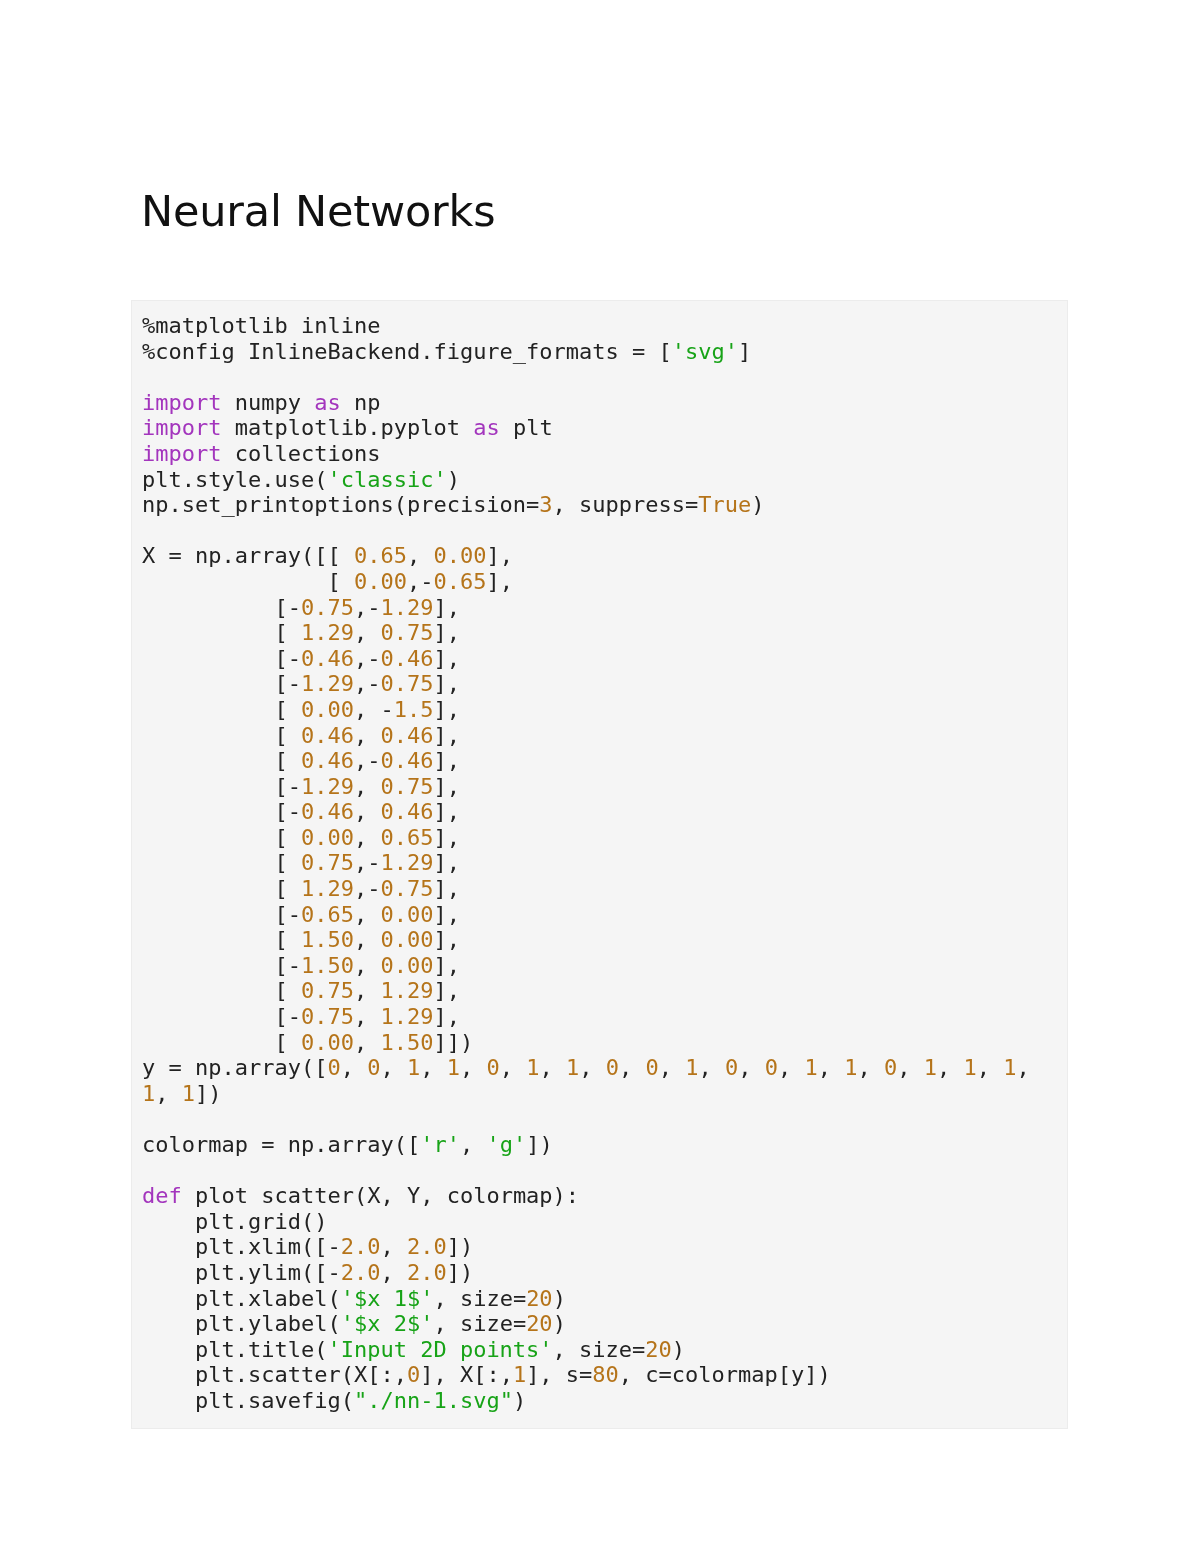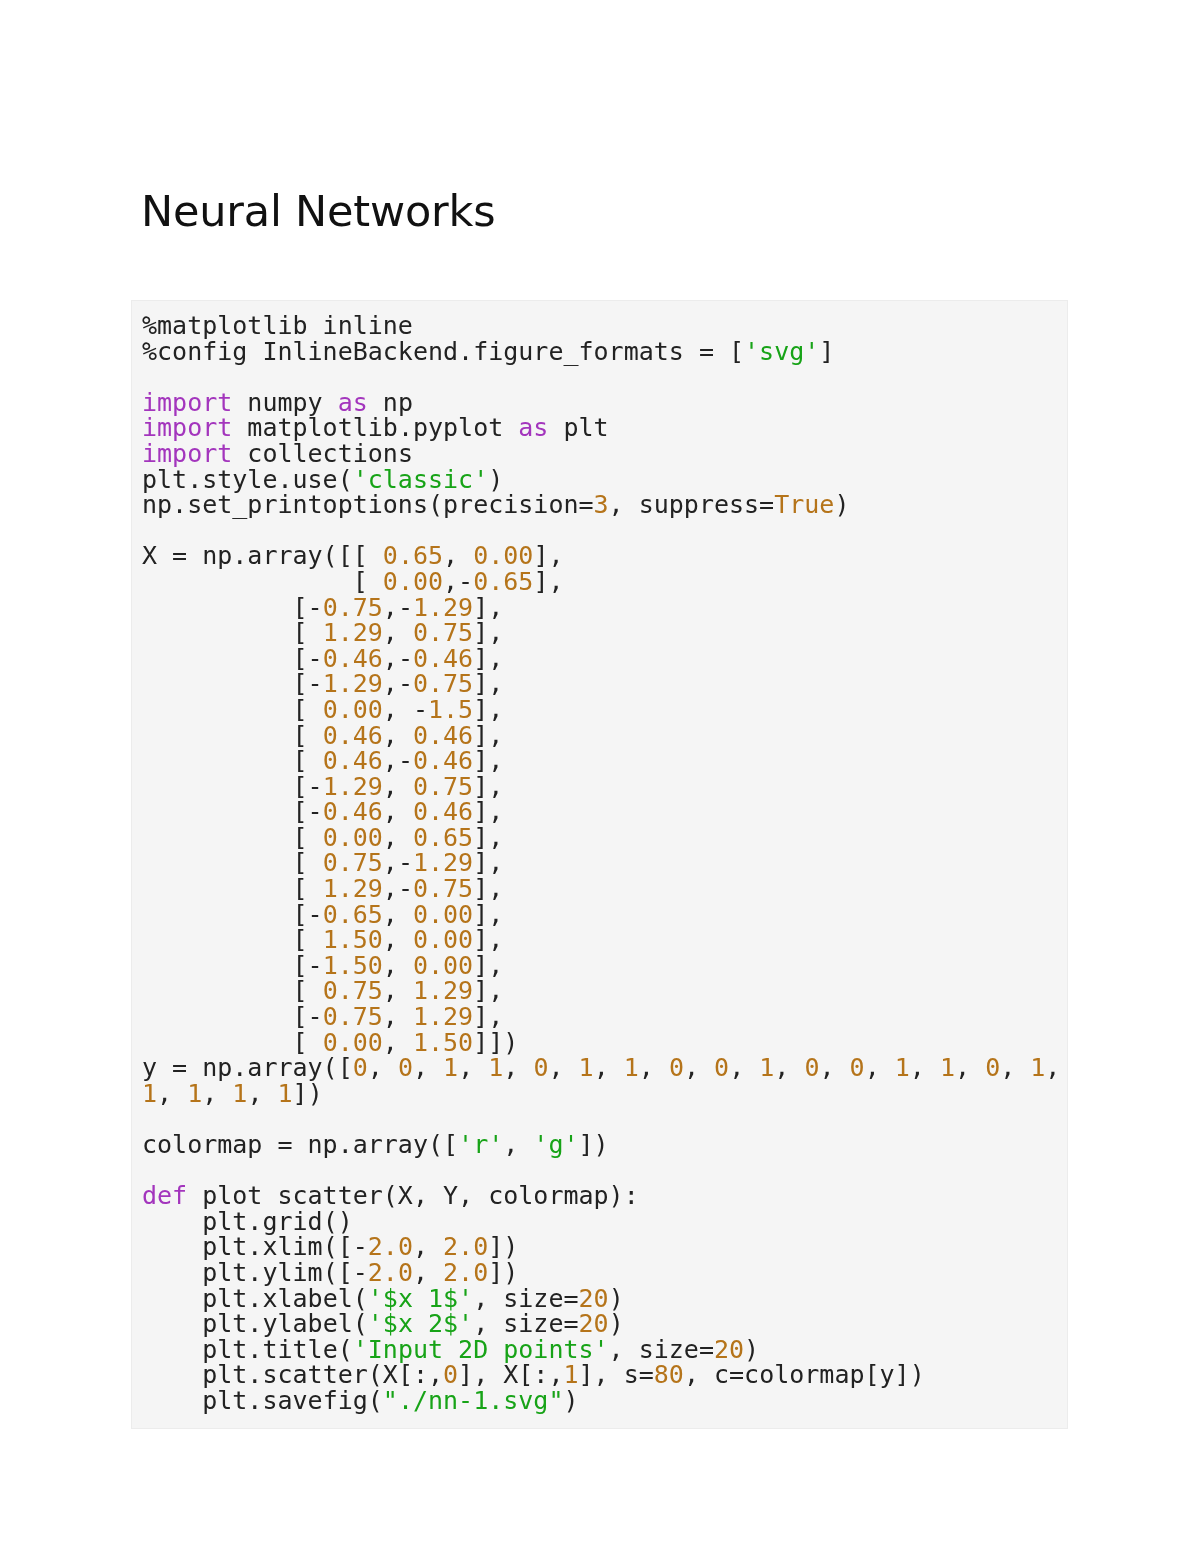--- a/index.html
+++ b/index.html
@@ -56,21 +56,21 @@
     width: 937px;
     min-height: 1088px;
     background: #f5f5f5;
     border: 1px solid #ececec;
     box-sizing: border-box;
     padding: 12px 0 14px 10px;
   }
   pre.code {
     margin: 0;
     font-family: "DejaVu Sans Mono", monospace;
-    font-size: 25px;
+    font-size: 22px;
     line-height: 25.6px;
     color: #222222;
     white-space: pre-wrap;
     word-break: break-word;
     tab-size: 4;
   }
   .k  { color: #a335bd; }   
   .s  { color: #17a317; }   
   .n  { color: #b5741a; }   
   .p  { color: #222222; }   

